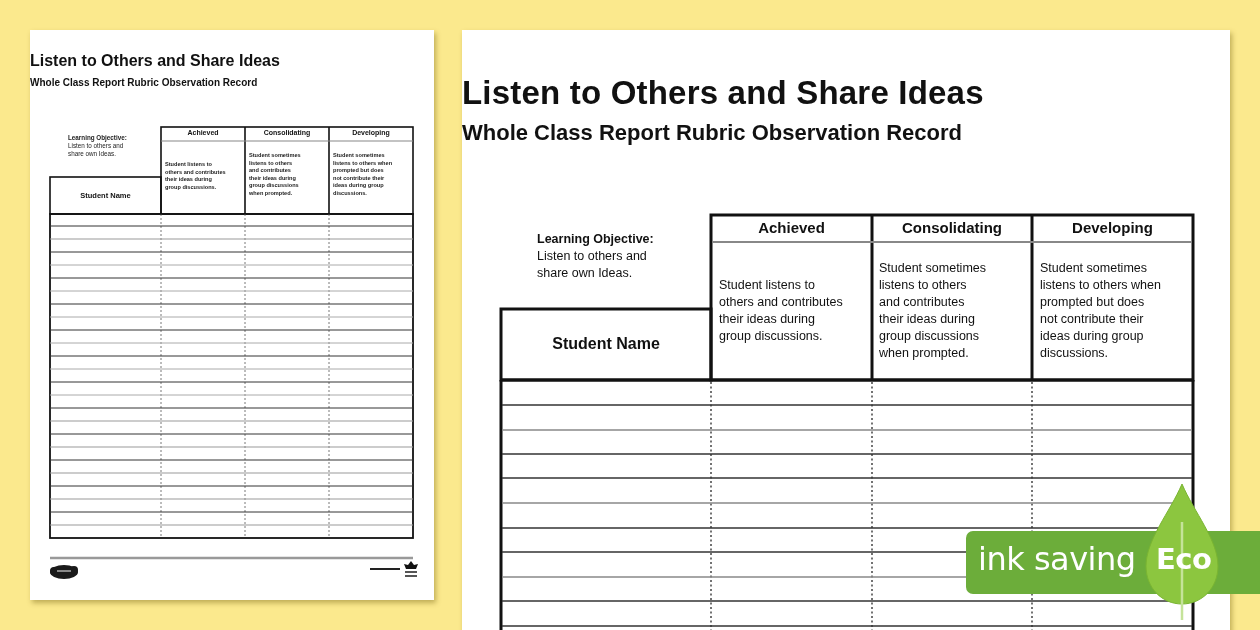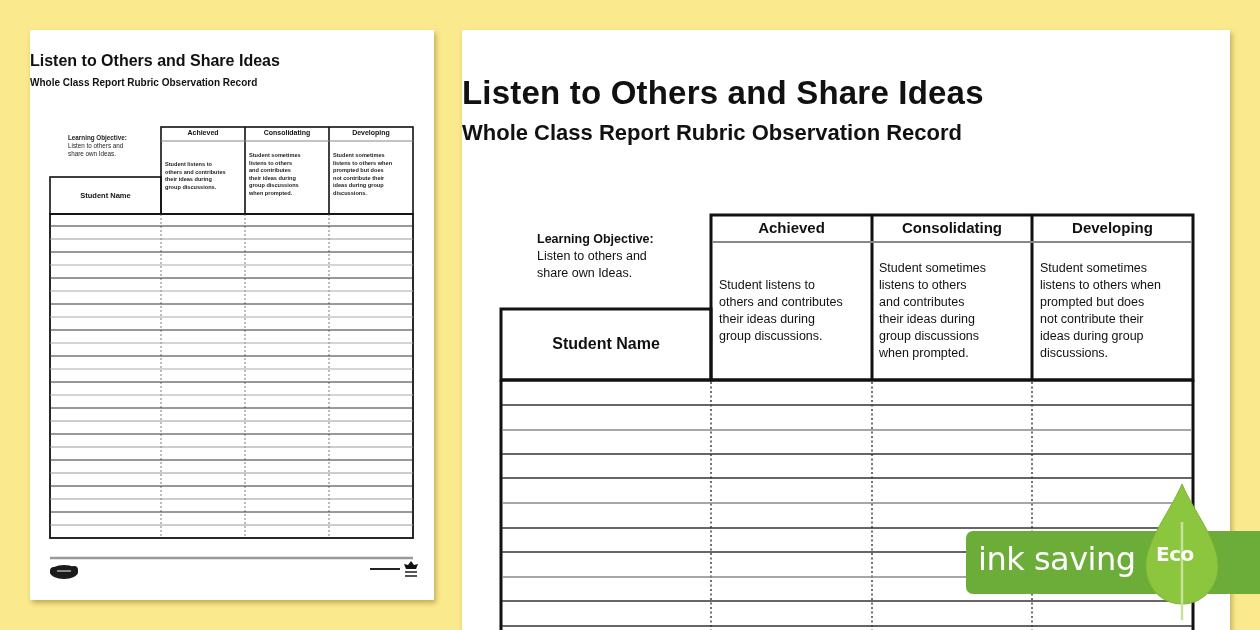--- a/index.html
+++ b/index.html
@@ -38,21 +38,21 @@
   #eco-bar {
     position:absolute; left:966px; top:531px; width:300px; height:63px;
     background:#6CAD3A; border-radius:7px 0 0 7px;
   }
   #eco-label {
     position:absolute; left:978px; top:540px; font-size:32px; color:#ffffff;
     font-family:"DejaVu Sans", sans-serif; letter-spacing:-0.5px;text-align:right;
   }
   #eco-drop { position:absolute; left:1142px; top:482px; width:80px; height:140px; }
   #eco-word {
-    position:absolute; left:1156px; top:542px; font-size:20px; font-weight:bold; color:#ffffff;
+    position:absolute; left:1156px; top:542px; font-size:29px; font-weight:bold; color:#ffffff;
     font-family:"DejaVu Sans", sans-serif; letter-spacing:-0.5px;
   }
 </style>
 </head>
 <body>
 
 <div id="page-small" class="page">
   <div id="sm-title" class="abs title">Listen to Others and Share Ideas</div>
   <div id="sm-subtitle" class="abs title">Whole Class Report Rubric Observation Record</div>
 

